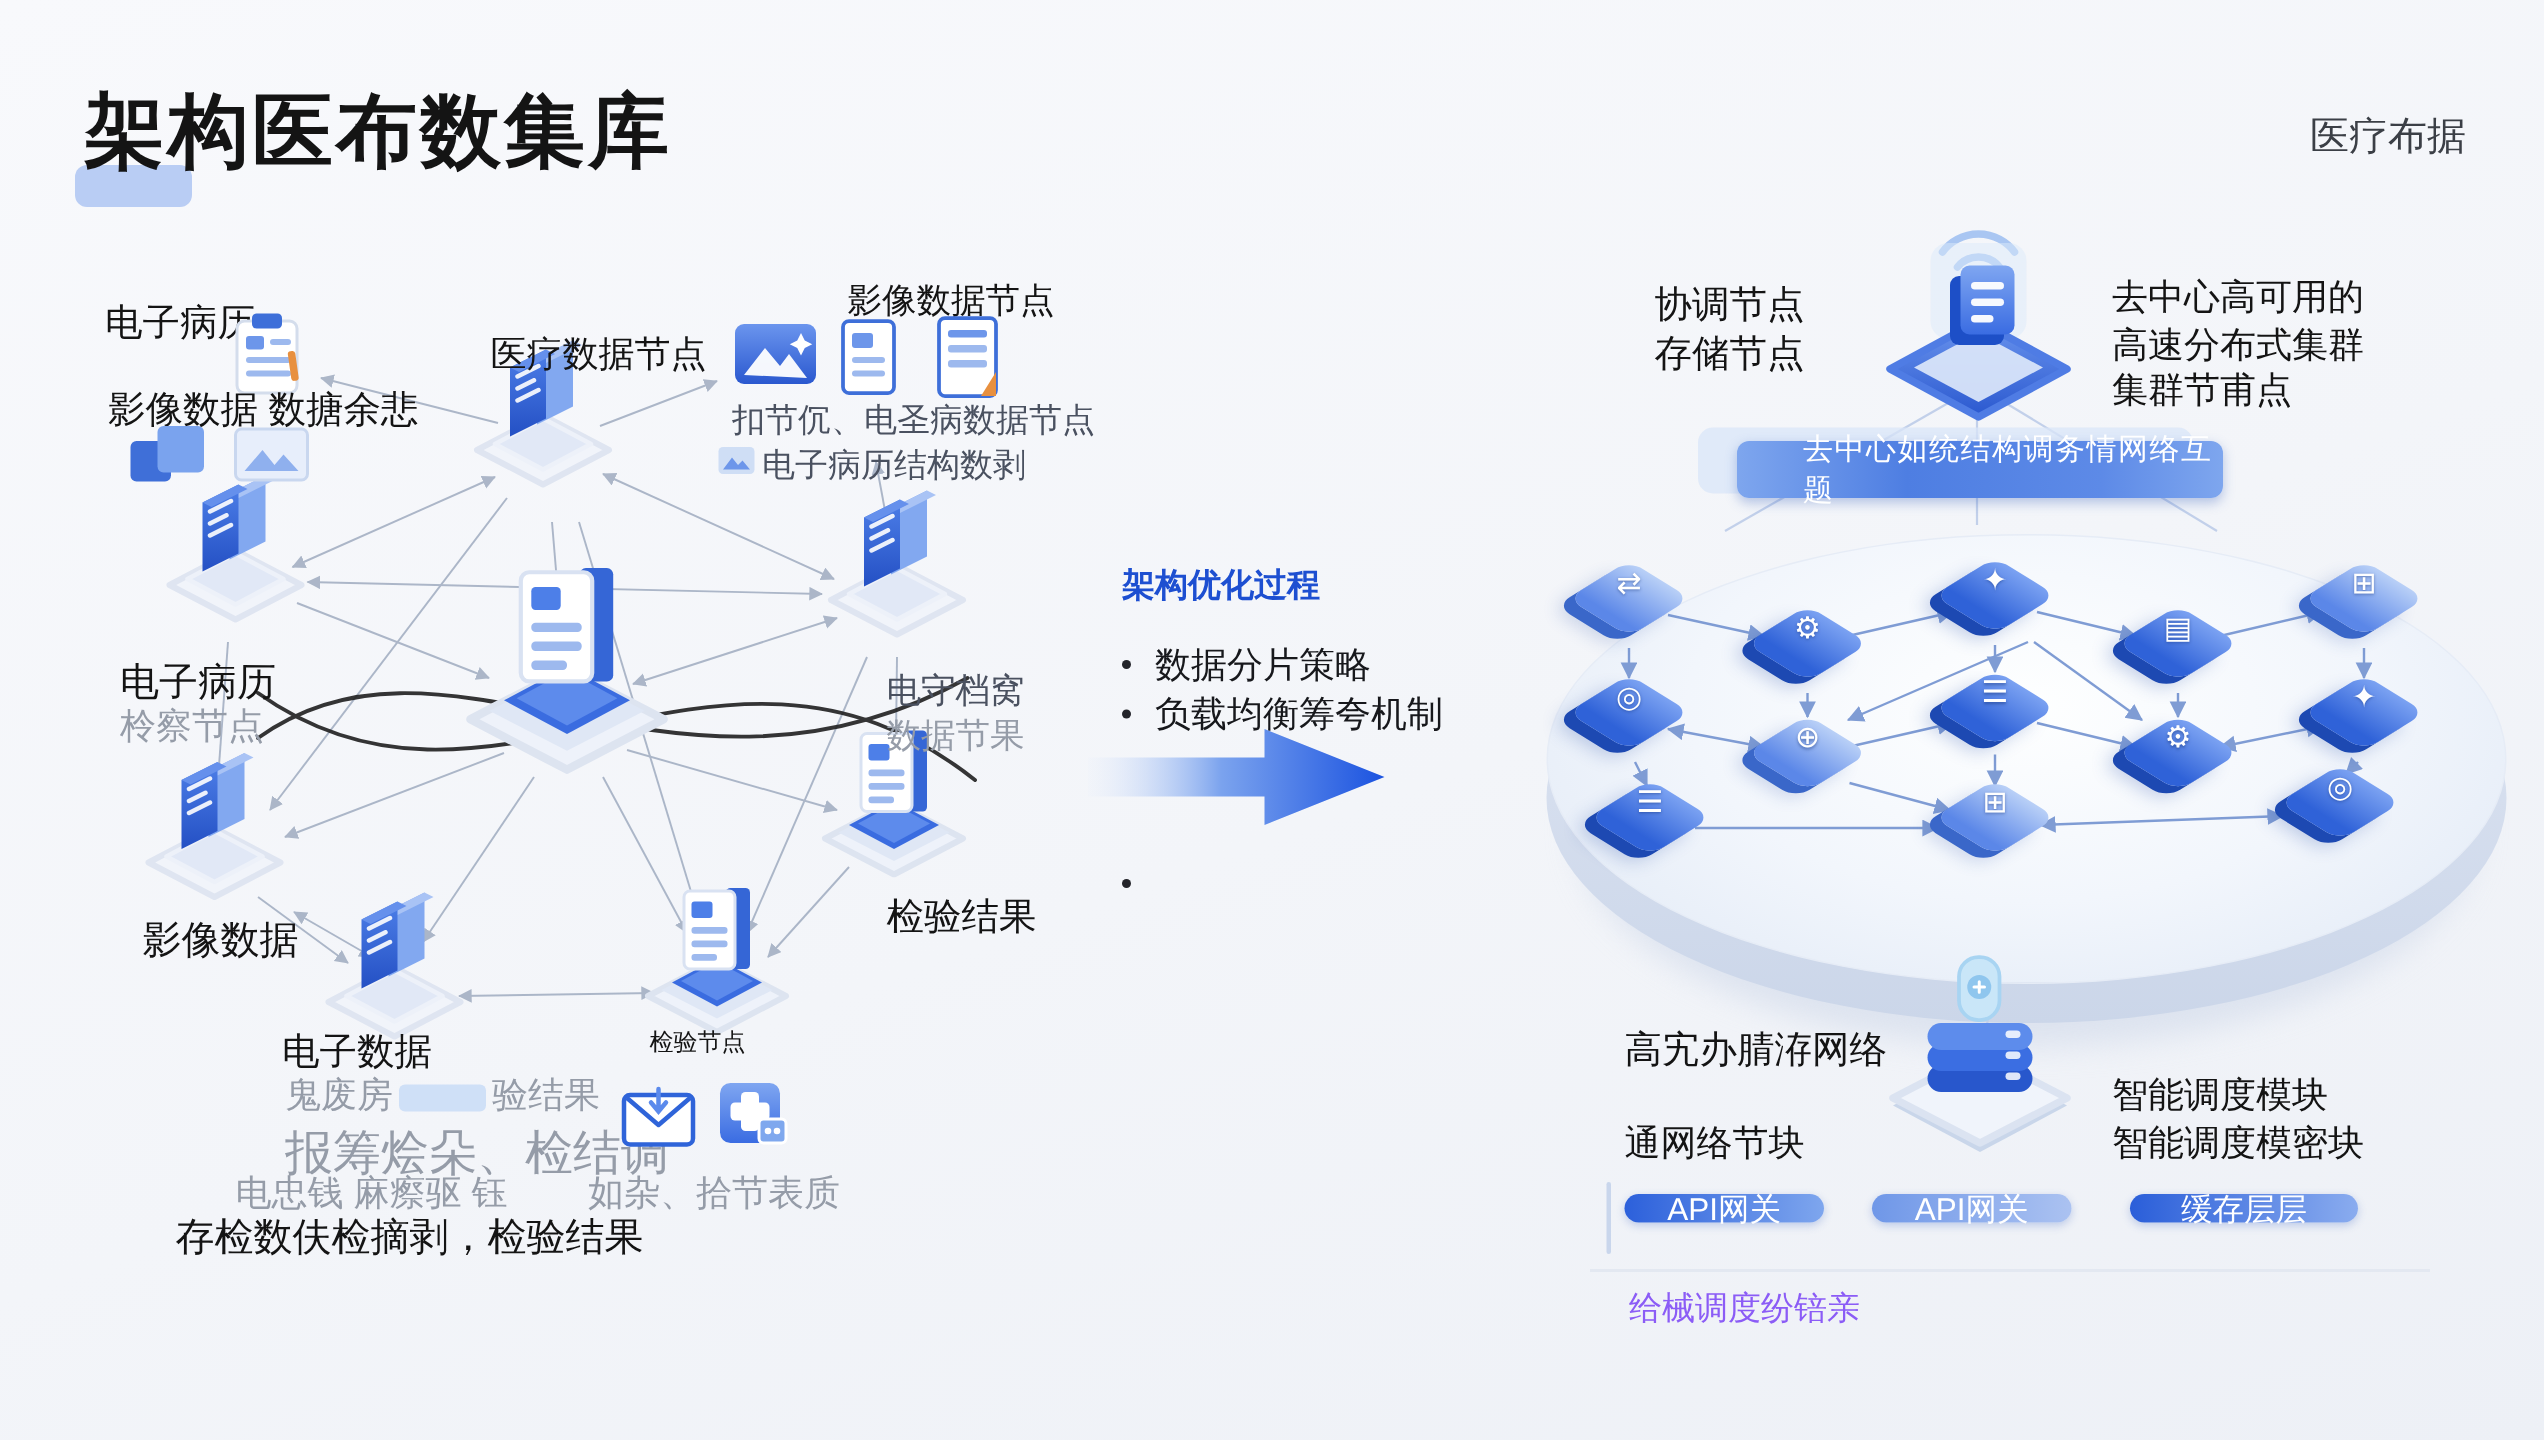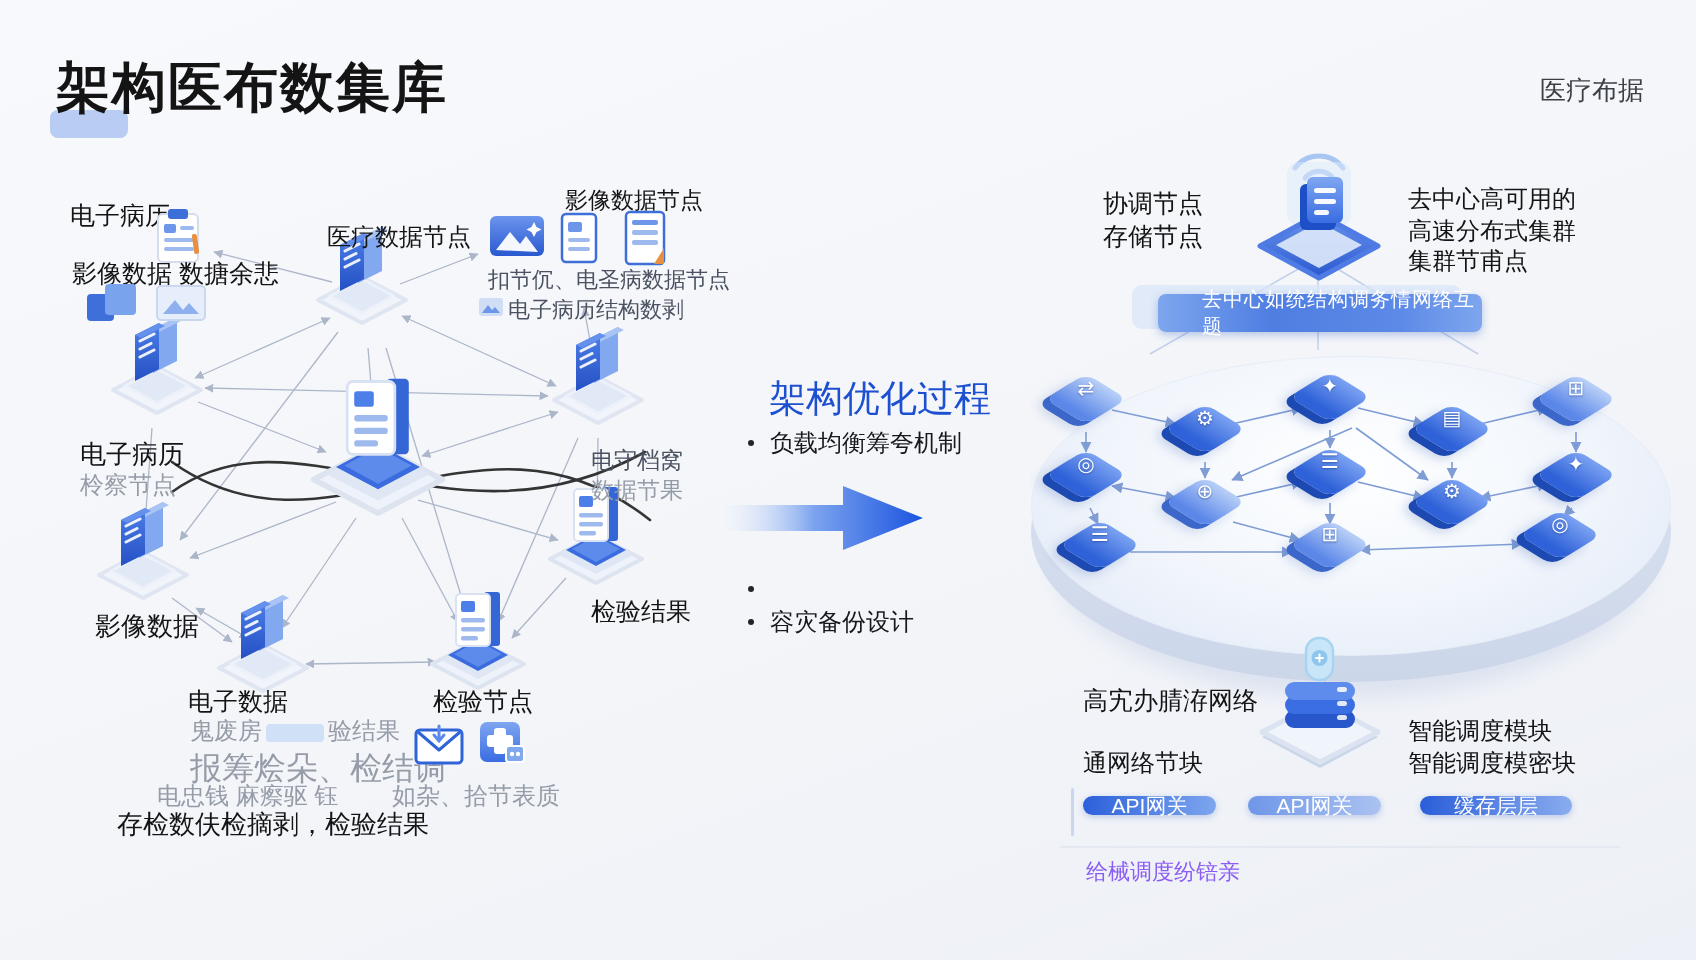--- a/index.html
+++ b/index.html
@@ -24,21 +24,21 @@
   }
   .corner-note { left:1540px; top:74px; font-size:26px; color:#3b3f46; font-weight:500; }
 
   
   #line-layer { left:0; top:0; z-index:1; }
 
   
   .iso { z-index:2; }
 
   
-  .mid-title { left:769px; top:376px; font-size:37px; font-weight:400; color:#1d4fd1; z-index:3; }
+  .mid-title { left:748px; top:376px; font-size:22px; font-weight:700; color:#1d4fd1; z-index:3; }
   .bullets { z-index:3; font-size:24px; color:#17181c; }
   .bullet-line { display:flex; align-items:center; height:33px; white-space:nowrap; }
   .bullet-line .dot { width:6px; height:6px; border-radius:50%; background:#23242a; margin-right:16px; flex:0 0 auto; }
   .big-arrow { left:725px; top:484px; z-index:3; }
 
   
   .disc-shadow { left:1051px; top:408px; width:600px; height:290px; border-radius:50%; background:#ccd6e8; filter:blur(10px); opacity:.55; z-index:0; }
   .disc-side { left:1031px; top:382px; width:640px; height:300px; border-radius:50%; background:linear-gradient(180deg,#dfe6f3,#cbd6e9); z-index:0; }
   .disc-top  { left:1031px; top:356px; width:640px; height:300px; border-radius:50%;
                background:radial-gradient(ellipse at 50% 38%, #feffff 0%, #f2f6fc 50%, #dfe8f5 100%);
@@ -275,21 +275,21 @@
 <div class="abs lbl black z3" style="left:80px;top:438px;font-size:26px">电子病历</div>
 <div class="abs lbl grey z3" style="left:80px;top:470px;font-size:24px">柃察节点</div>
 
 <div class="abs lbl dgrey z3" style="left:591px;top:446px;font-size:23px">电守档窝</div>
 <div class="abs lbl grey z3" style="left:591px;top:476px;font-size:23px">数据节果</div>
 
 <div class="abs lbl black z3" style="left:591px;top:596px;font-size:25px">检验结果</div>
 <div class="abs lbl black z3" style="left:95px;top:610px;font-size:26px">影像数据</div>
 
 <div class="abs lbl black z3" style="left:188px;top:686px;font-size:25px">电子数据</div>
-<div class="abs lbl black z3" style="left:433px;top:686px;font-size:25px">检验节点</div>
+<div class="abs lbl black z3" style="left:433px;top:686px;font-size:16px">检验节点</div>
 
 <div class="abs lbl grey z3" style="left:190px;top:716px;font-size:24px"><span>鬼废房</span><span class="smudge"></span><span>验结果</span></div>
 <div class="abs lbl grey z3" style="left:190px;top:748px;font-size:32px">报筹烩朵、检结调</div>
 <div class="abs lbl grey z3" style="left:157px;top:781px;font-size:24px">电忠钱 麻瘵驱 钰</div>
 <div class="abs lbl grey z3" style="left:392px;top:781px;font-size:24px">如杂、拾节表质</div>
 <div class="abs lbl black z3" style="left:117px;top:808px;font-size:26px">存检数伕检摘剥，检验结果</div>
 
 <svg class="abs z3" style="left:414px;top:722px" width="50" height="44" viewBox="0 0 50 44">
   <rect x="2" y="8" width="46" height="33" rx="4" fill="#ffffff" stroke="#2f64d9" stroke-width="3"></rect>
   <path d="M4 10 L25 28 L46 10" fill="none" stroke="#2f64d9" stroke-width="3" stroke-linejoin="round"></path>
@@ -301,33 +301,33 @@
   <rect x="9" y="17" width="26" height="12" rx="3" fill="#ffffff"></rect>
   <rect x="28" y="28" width="18" height="16" rx="3" fill="#7fa8ee" stroke="#ffffff" stroke-width="2"></rect>
   <circle cx="34" cy="36" r="2.2" fill="#fff"></circle>
     <circle cx="40" cy="36" r="2.2" fill="#fff"></circle>
 </svg>
 
 <div class="abs lbl mid-title">架构优化过程</div>
 <div class="abs bullets" style="left:748px;top:426px">
   <div class="bullet-line">
       <span class="dot"></span>
+      <span>数据分片策略</span>
+    </div>
+  <div class="bullet-line">
+      <span class="dot"></span>
       <span>负载均衡筹夸机制</span>
     </div>
 </div>
 <svg class="abs big-arrow" width="200" height="68" viewBox="0 0 200 68">
   <polygon points="0,21 118,21 118,2 198,34 118,66 118,47 0,47" fill="url(#agrad)"></polygon>
 </svg>
 <div class="abs bullets" style="left:748px;top:572px">
   <div class="bullet-line">
       <span class="dot"></span>
-    </div>
-  <div class="bullet-line">
-      <span class="dot"></span>
-      <span>容灾备份设计</span>
     </div>
 </div>
 
 <div class="abs disc-shadow"></div>
 <div class="abs disc-side"></div>
 <div class="abs disc-top"></div>
 
 <div class="abs lbl black z3" style="left:1103px;top:188px;font-size:25px">协调节点</div>
 <div class="abs lbl black z3" style="left:1103px;top:221px;font-size:25px">存储节点</div>
 

